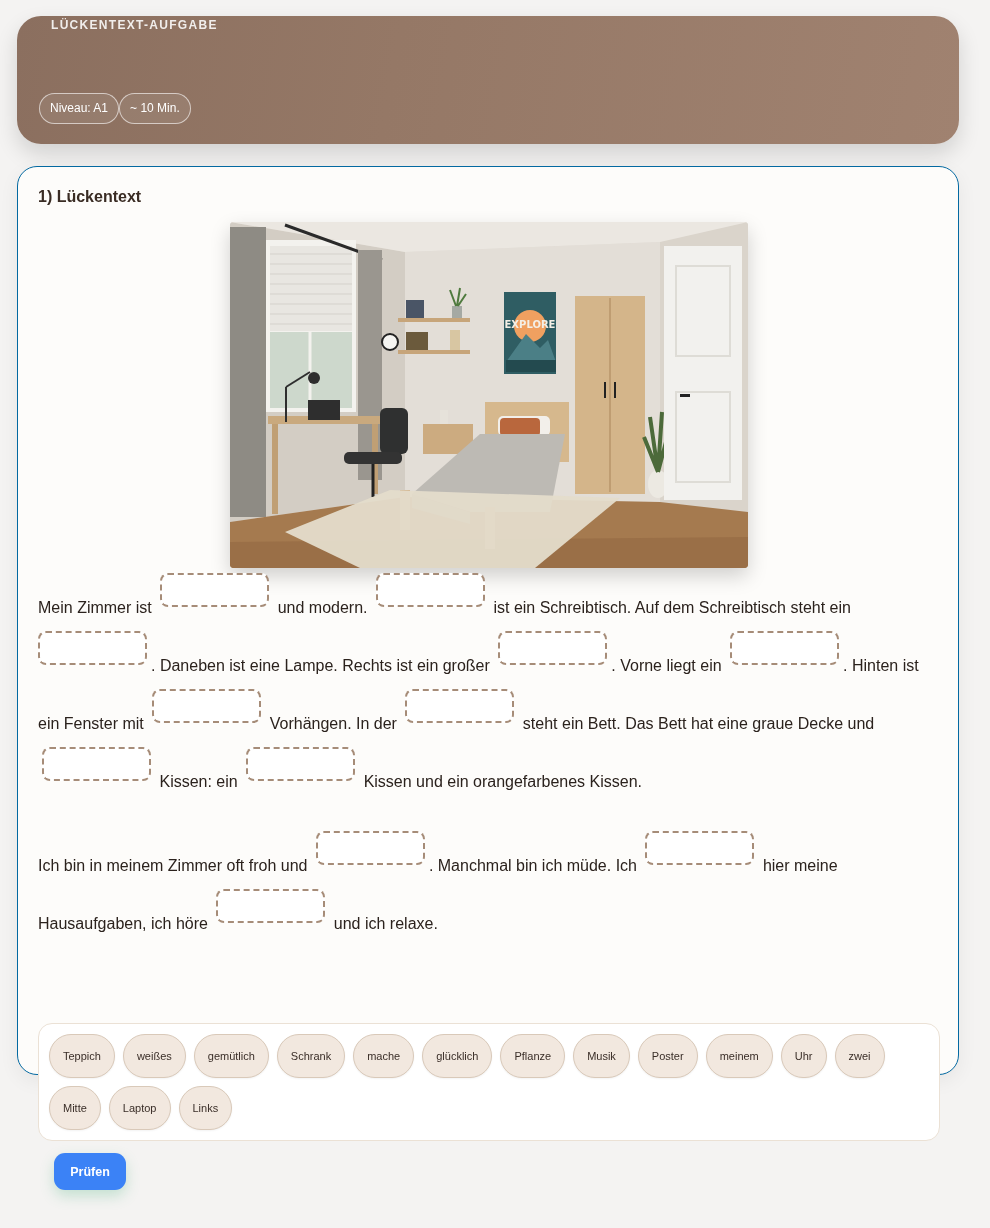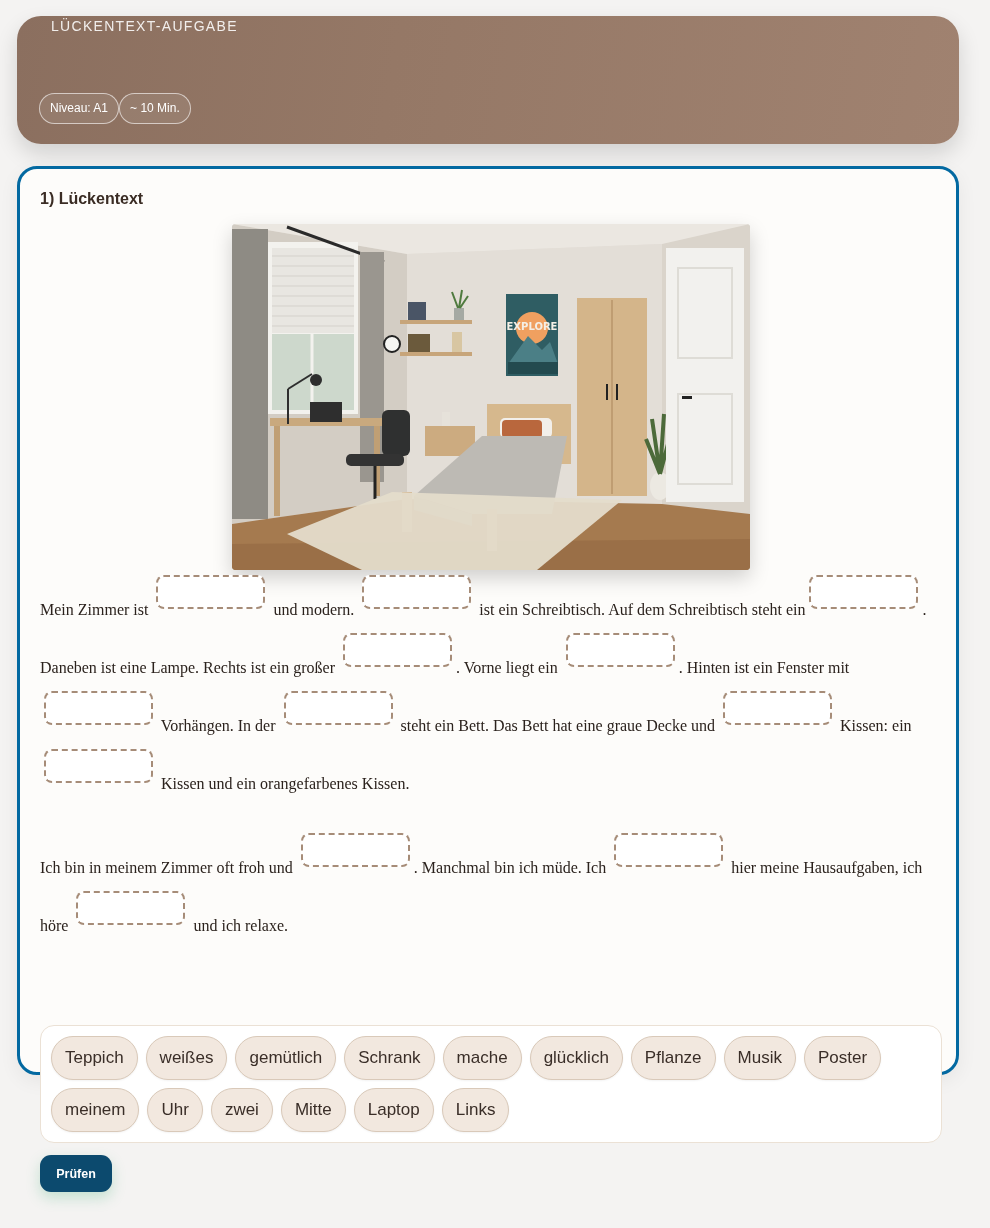--- a/index.html
+++ b/index.html
@@ -13,21 +13,21 @@
   .hero {
     position: absolute; left: 17px; top: 16px; width: 942px; height: 128px;
     border-radius: 24px;
     background: linear-gradient(100deg, #8b6f5f 0%, #957866 40%, #a08270 100%);
     box-shadow: 0 10px 22px rgba(0,0,0,0.14);
     color: #fff;
     padding: 0 22px;
   }
   .hero .kicker {
     position: absolute; left: 22px; top: 2px;
-    font-size: 14px; font-weight: normal; letter-spacing: 1.3px;
+    font-size: 12px; font-weight: bold; letter-spacing: 1.3px;
     color: rgba(255,255,255,0.88);
     padding-left: 12px;
   }
   .hero .title {
     position: absolute; left: 22px; top: 26px;
     font-family: "DejaVu Serif", "Liberation Serif", serif;
     font-size: 32px; font-weight: bold; letter-spacing: 0.2px;
     font-family: "Liberation Serif", serif;
     font-size: 35px;
   }
@@ -35,66 +35,66 @@
   .pill {
     height: 31px; padding: 0 10px; border-radius: 16px;
     border: 1px solid rgba(255,255,255,0.6);
     background: rgba(255,255,255,0.08);
     font-size: 12px; line-height: 29px; color: #fff;
   }
 
   .card {
     position: absolute; left: 17px; top: 166px; width: 942px; height: 909px;
     background: #fdfcfa;
-    border: 3px solid #0369a1;
+    border: 1px solid #0369a1;
     border-radius: 20px;
     box-shadow: 0 6px 20px rgba(0,0,0,0.06);
   }
   .section-title {
     position: absolute; left: 20px; top: 21px;
     font-size: 16px; font-weight: bold; color: #3a2c24;
   }
   .photo {
     position: absolute; left: 212px; top: 55px; width: 518px; height: 346px;
     border-radius: 4px; overflow: hidden;
     box-shadow: 0 8px 20px rgba(0,0,0,0.18);
     background: #d9d4cd;
   }
   .photo svg { display: block; width: 100%; height: 100%; }
 
   .text {
     position: absolute; left: 20px; top: 406px; width: 905px;
     font-size: 16px; line-height: 47px; color: #2b221d;
   }
-  .para { margin-bottom: 26px; font-family: Liberation Serif, serif; }
+  .para { margin-bottom: 26px; }
   .blank {
     display: inline-block; width: 109px; height: 34px;
     border: 2.5px dashed #a68c78; border-radius: 8px;
     background: #ffffff;
     vertical-align: 6px;
     margin: 0 4px;
     cursor: text;
   }
   .blank.tight-left { margin-left: 0; }
 
   .bank {
     position: absolute; left: 20px; top: 856px; width: 902px; height: 118px;
     border: 1px solid #ebe1d5; border-radius: 14px; background: #ffffff;
     padding: 10px 10px; display: flex; flex-wrap: wrap; gap: 8px 8px; align-content: flex-start;
   }
   .chip {
     height: 44px; padding: 0 13px; border-radius: 22px;
     background: #f2e8df; border: 1px solid #d9c9b9;
-    font-size: 17px; line-height: 42px; color: #3a2e28;
+    font-size: 11px; line-height: 42px; color: #3a2e28;
     box-shadow: 0 1px 2px rgba(0,0,0,0.05);
     cursor: grab;
   }
   .check-btn {
-    position: absolute; left: 20px; top: 986px; width: 72px; height: 37px;
-    border-radius: 11px; background: #0c4a6e; color: #fff; border: none;
+    position: absolute; left: 36px; top: 986px; width: 72px; height: 37px;
+    border-radius: 11px; background: #3b82f6; color: #fff; border: none;
     font-family: "Liberation Sans", sans-serif; font-size: 12.5px; font-weight: bold;
     box-shadow: 0 6px 14px rgba(85,183,133,0.3);
     cursor: pointer;
   }
 </style>
 </head>
 <body>
 
 <header class="hero">
   <div class="kicker">LÜCKENTEXT-AUFGABE</div>

